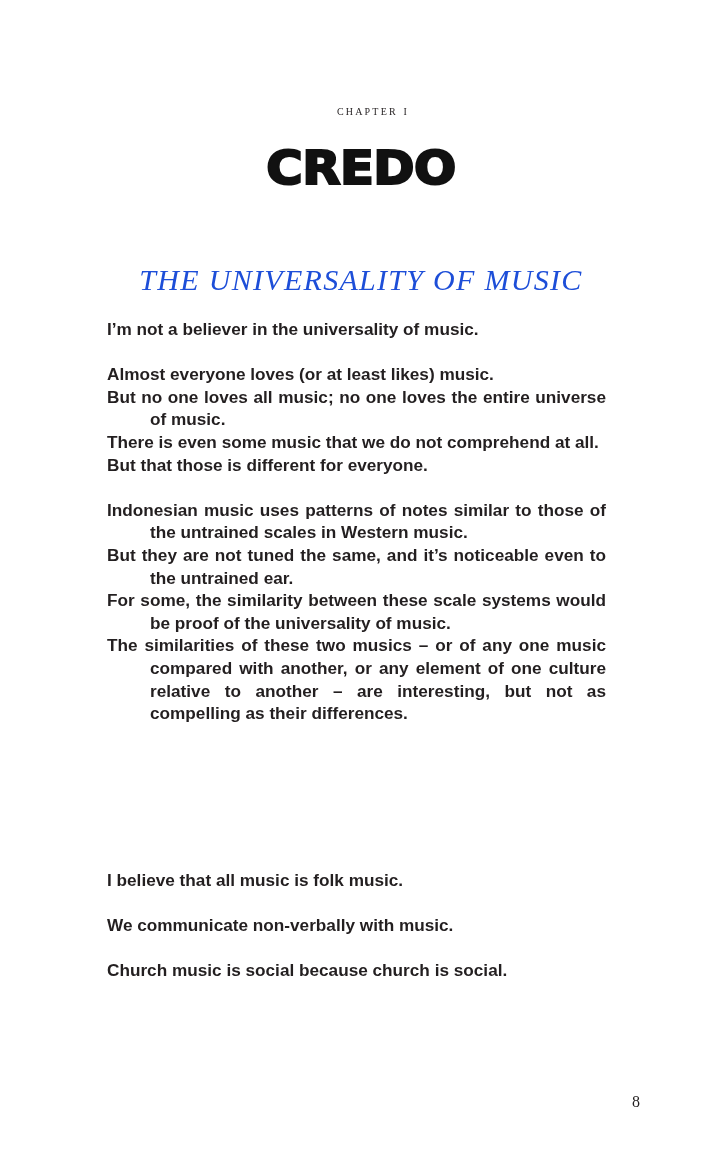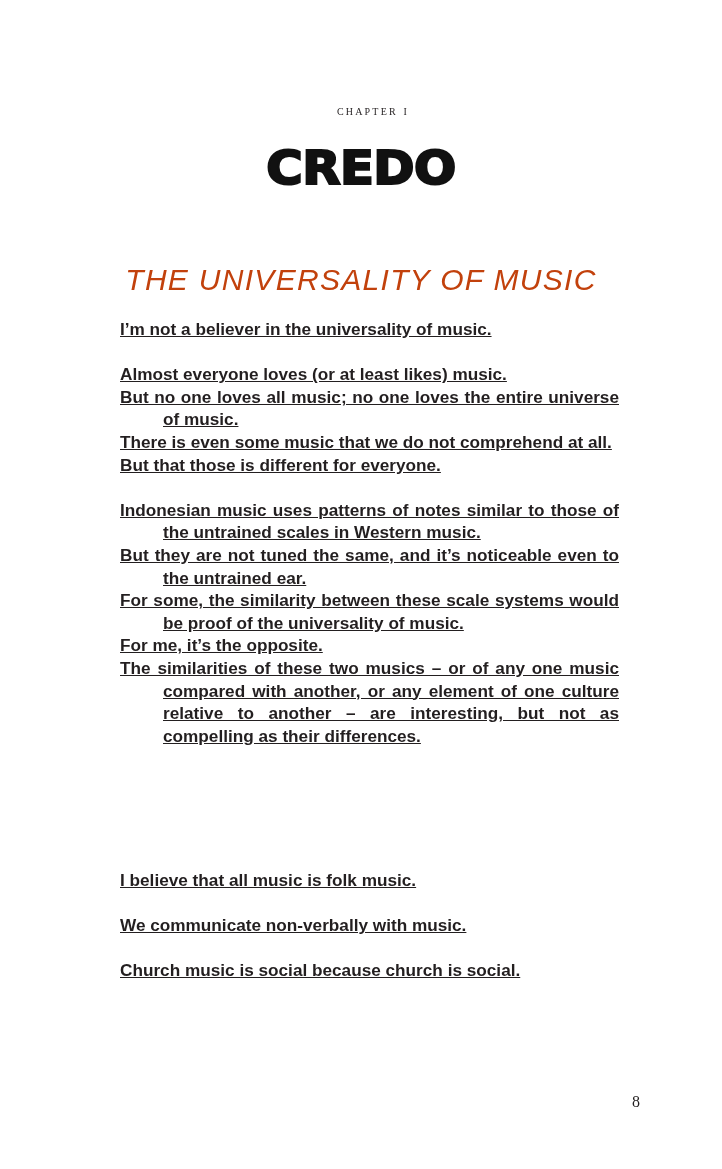--- a/index.html
+++ b/index.html
@@ -10,24 +10,24 @@
       font-family: "Liberation Serif", "DejaVu Serif", serif; font-size: 14px; letter-spacing: 2.2px;
       font-variant: small-caps; text-transform: lowercase; color: #231f20;
     }
     .chapter-title {
       position: absolute; left: 0; width: 722px; top: 138px; text-align: center;
       font-family: "DejaVu Sans", sans-serif; font-weight: 900; font-size: 46px; letter-spacing: -0.5px;
       color: #111; -webkit-text-stroke: 2.2px #111; transform: scaleX(1.08); line-height: 60px;
     }
     .section-heading {
       position: absolute; left: 0; width: 722px; text-align: center;
-      font-family: Liberation Sans, sans-serif; font-style: italic; font-size: 30px;
-      letter-spacing: 1.3px; color: #c2410c; line-height: 36px;
+      font-family: Liberation Serif, serif; font-style: italic; font-size: 30px;
+      letter-spacing: 1.3px; color: #1d4ed8; line-height: 36px;
     }
-    .body-block { position: absolute; left: 120px; width: 499px; text-decoration: underline; }
+    .body-block { position: absolute; left: 107px; width: 499px; }
     .line {
       font-family: "Liberation Sans", "DejaVu Sans", sans-serif; font-weight: bold; font-size: 17.2px;
       line-height: 22.6px; color: #231f20; text-align: justify; text-align-last: left;
       padding-left: 43px; text-indent: -43px; margin: 0;
     }
     .gap { height: 22.6px; }
     .page-number {
       position: absolute; left: 632px; top: 1093px; font-family: "Liberation Serif", "DejaVu Serif", serif;
       font-size: 16px; color: #231f20;
     }
@@ -45,21 +45,20 @@
     <p class="line">I’m not a believer in the universality of music.</p>
     <div class="gap"></div>
     <p class="line">Almost everyone loves (or at least likes) music.</p>
     <p class="line">But no one loves all music; no one loves the entire universe of music.</p>
     <p class="line">There is even some music that we do not comprehend at all.</p>
     <p class="line">But that those is different for everyone.</p>
     <div class="gap"></div>
     <p class="line">Indonesian music uses patterns of notes similar to those of the untrained scales in Western music.</p>
     <p class="line">But they are not tuned the same, and it’s noticeable even to the untrained ear.</p>
     <p class="line">For some, the similarity between these scale systems would be proof of the universality of music.</p>
-    <p class="line">For me, it’s the opposite.</p>
     <p class="line">The similarities of these two musics – or of any one music compared with another, or any element of one culture relative to another – are interesting, but not as compelling as their differences.</p>
   </div>
 
 
   <div class="body-block" style="top:869px;">
     <p class="line">I believe that all music is folk music.</p>
     <div class="gap"></div>
     <p class="line">We communicate non-verbally with music.</p>
     <div class="gap"></div>
     <p class="line">Church music is social because church is social.</p>

